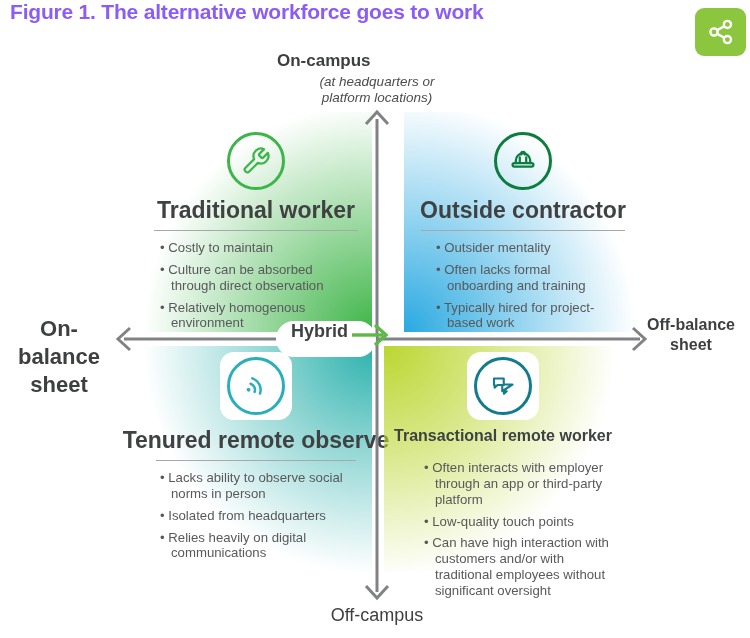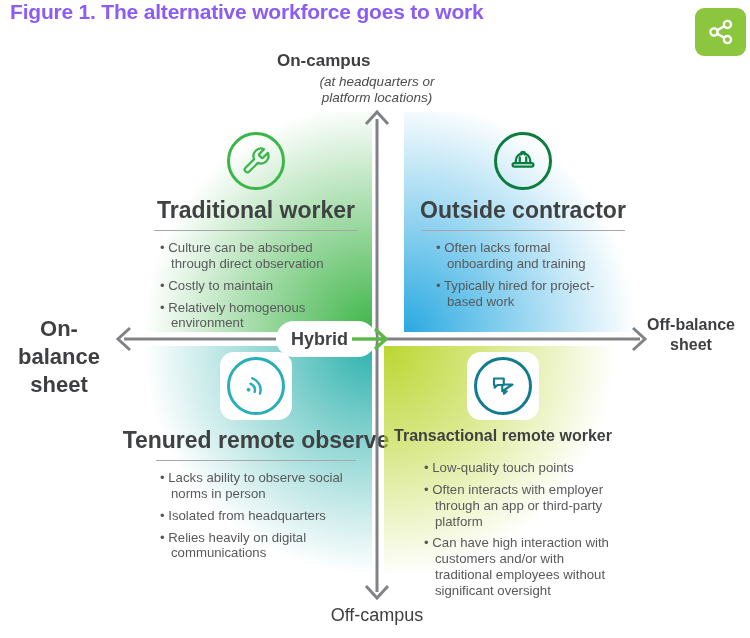--- a/index.html
+++ b/index.html
@@ -63,21 +63,21 @@
   .q-tl .bullets{margin-left:20px;width:192px;}
   .q-tr .bullets{margin-left:32px;width:172px;}
   .q-bl .bullets{margin-left:20px;width:196px;}
   .q-br .bullets{margin-left:40px;width:198px;}
 
   
   .axes-svg{left:0;top:0;z-index:1;pointer-events:none;}
 
   
   .hybrid-pill{left:276px;top:321px;width:100px;height:36px;background:#ffffff;border-radius:18px;
-    z-index:2;display:flex;align-items:center;padding-left:15px;box-sizing:border-box;}
+    z-index:2;display:flex;align-items:flex-start;padding-left:15px;box-sizing:border-box;}
   .hybrid-label{font-size:18px;font-weight:700;color:#3f4142;margin-right:3px;}
 </style>
 </head>
 <body>
 
 <div class="abs fig-title">Figure 1. The alternative workforce goes to work</div>
 
 <button class="abs share-btn" style="border:none;">
   <span style="display:flex;">
     <svg width="28" height="28" viewBox="0 0 24 24" fill="none" stroke="#ffffff" stroke-width="2">
@@ -102,41 +102,42 @@
 <div class="quad q-tl">
   <div class="quad-inner">
     <div class="icon-circle ic-green">
       <svg width="30" height="30" viewBox="0 0 24 24" fill="none" stroke="#3cb54a" stroke-width="1.8" stroke-linecap="round" stroke-linejoin="round">
         <path d="M14.7 6.3a1 1 0 0 0 0 1.4l1.6 1.6a1 1 0 0 0 1.4 0l3.77-3.77a6 6 0 0 1-7.94 7.94l-6.91 6.91a2.12 2.12 0 0 1-3-3l6.91-6.91a6 6 0 0 1 7.94-7.94l-3.76 3.76z"></path>
       </svg>
     </div>
     <div class="q-title">Traditional worker</div>
     <div class="rule"></div>
     <ul class="bullets">
+      <li>Costly to maintain</li>
       <li>Culture can be absorbed through direct observation</li>
-      <li>Costly to maintain</li>
       <li>Relatively homogenous environment</li>
     </ul>
   </div>
 </div>
 
 <div class="quad q-tr">
   <div class="quad-inner">
     <div class="icon-circle ic-dkgreen">
       <svg width="32" height="32" viewBox="0 0 24 24" fill="none" stroke="#0d7d3f" stroke-width="1.7" stroke-linecap="round" stroke-linejoin="round">
         <path d="M6.6 13.6 v-1.9 a5.4 5.4 0 0 1 10.8 0 v1.9"></path>
         <rect x="4.2" y="13.6" width="15.6" height="2.6" rx="1.3"></rect>
         <path d="M9.6 9.3 V13.4"></path>
         <path d="M14.4 9.3 V13.4"></path>
         <path d="M10.6 7.2 v-0.7 a1.4 1.4 0 0 1 2.8 0 v0.7"></path>
       </svg>
     </div>
     <div class="q-title">Outside contractor</div>
     <div class="rule"></div>
     <ul class="bullets">
+      <li>Outsider mentality</li>
       <li>Often lacks formal onboarding and training</li>
       <li>Typically hired for project-based work</li>
     </ul>
   </div>
 </div>
 
 <div class="quad q-bl">
   <div class="quad-inner">
     <div class="plate">
       <div class="icon-circle ic-teal">
@@ -165,22 +166,22 @@
       <div class="icon-circle ic-dkteal">
         <svg width="30" height="30" viewBox="0 0 24 24" fill="none" stroke="#127c8e" stroke-width="1.7" stroke-linejoin="round">
           <path d="M19.4 9.6 H11.2 V15 H14.8 L12.6 17 V15 H11.2z" fill="#ffffff" transform="translate(0.2 1.2)"></path>
           <path d="M4.8 6 H12.6 V11.2 H7.6 L5.3 13.3 V11.2 H4.8 Z" fill="#ffffff"></path>
         </svg>
       </div>
     </div>
     <div class="q-title">Transactional remote worker</div>
     <div class="rule"></div>
     <ul class="bullets">
+      <li>Often interacts with employer through an app or third-party platform</li>
       <li>Low-quality touch points</li>
-      <li>Often interacts with employer through an app or third-party platform</li>
       <li>Can have high interaction with customers and/or with traditional employees without significant oversight</li>
     </ul>
   </div>
 </div>
 
 <svg class="abs axes-svg" width="750" height="638" viewBox="0 0 750 638">
   <g stroke="#818285" stroke-width="3" fill="none">
     <line x1="377" y1="119" x2="377" y2="592"></line>
     <polyline points="366,124 377,112 388,124"></polyline>
     <polyline points="366,586 377,598 388,586"></polyline>

